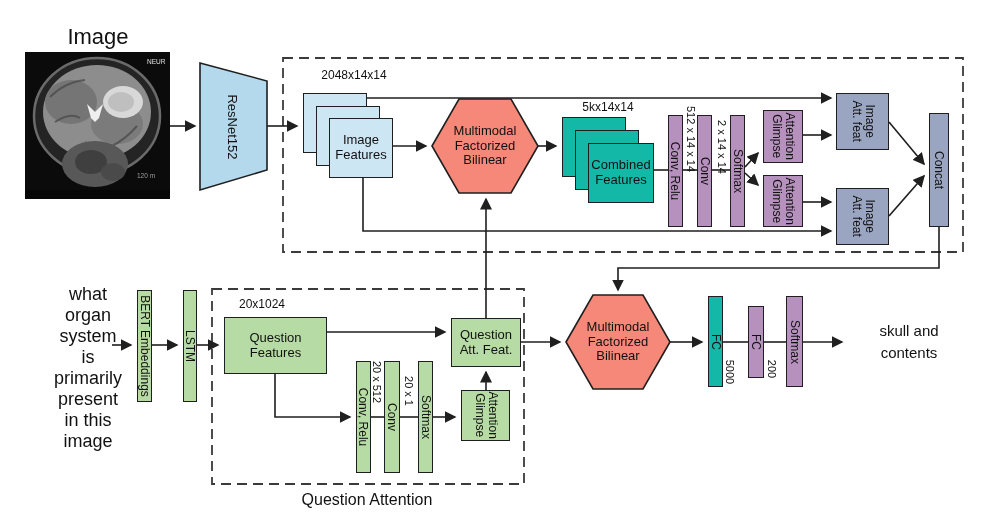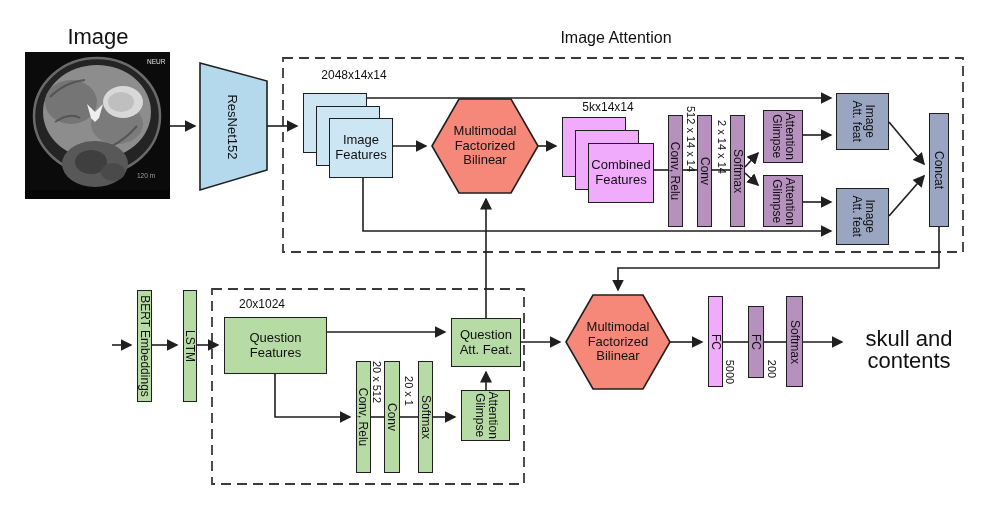--- a/index.html
+++ b/index.html
@@ -11,27 +11,27 @@
   .lbl{position:absolute;display:flex;align-items:center;justify-content:center;text-align:center;}
   .ml{white-space:pre-line;text-align:center;}
   .box{position:absolute;border:1.6px solid #1f1f1f;box-sizing:border-box;
        display:flex;align-items:center;justify-content:center;text-align:center;}
   .rot{display:inline-block;transform:rotate(90deg);white-space:nowrap;}
   .rotml{display:inline-block;transform:rotate(90deg);white-space:pre-line;text-align:center;line-height:1.1;}
   .vlab{position:absolute;display:flex;align-items:center;justify-content:center;
         transform:rotate(90deg);font-size:11px;white-space:nowrap;}
   .blue{background:#cde6f4;}
   .green{background:#b7dba4;}
-  .salmon{background:#f0abfc;}
+  .salmon{background:#14b8a6;}
   .purple{background:#b691bd;}
   .slate{background:#9aa5c2;}
   .sq{position:absolute;width:64px;height:60px;border:1.6px solid #1f1f1f;box-sizing:border-box;}
   .f12{font-size:12px;} .f13{font-size:13px;line-height:1.15;}
   .f16{font-size:16px;} .f22{font-size:22px;} .f18{font-size:18px;line-height:21px;}
-  .f17{font-size:22px;line-height:22px;margin-top:8px;}
+  .f17{font-size:15px;line-height:22px;}
   svg{position:absolute;left:0;top:0;}.z2{z-index:2}.z3{z-index:3}
 </style>
 </head>
 <body>
 
 <div class="canvas">
 
   <svg class="z2" width="1004" height="525" viewBox="0 0 1004 525">
     <defs>
       <marker id="ah" viewBox="0 0 8 8" refX="7" refY="4" markerWidth="7.5" markerHeight="7.5" orient="auto">
@@ -103,21 +103,20 @@
       <ellipse cx="66" cy="110" rx="16" ry="12" fill="#3f3f3f"></ellipse>
       <ellipse cx="88" cy="120" rx="12" ry="9" fill="#4a4a4a"></ellipse>
       <rect x="0" y="138" width="145" height="9" fill="#060606"></rect>
       <text x="122" y="12" font-size="6.5" fill="#e0e0e0" font-family="Liberation Sans, sans-serif">NEUR</text>
       <text x="112" y="126" font-size="6.5" fill="#9f9f9f" font-family="Liberation Sans, sans-serif">120 m</text>
     </svg>
   </div>
 
   <div class="vlab z3" style="left:193px;top:119px;width:80px;height:16px;font-size:13px;">ResNet152</div>
 
-  <div class="lbl f16 z3" style="left:540px;top:28px;width:152px;height:20px;">Image Attention</div>
 
   <div class="lbl f12 z3" style="left:314px;top:67px;width:80px;height:15px;">2048x14x14</div>
 
   <div class="sq blue z2" style="left:303px;top:93px;"></div>
   <div class="sq blue z2" style="left:316px;top:106px;"></div>
   <div class="box blue f13 z3 ml" style="left:329px;top:118px;width:64px;height:60px;">Image
 Features</div>
 
   <div class="lbl f13 z3 ml" style="left:435px;top:115px;width:100px;height:62px;">Multimodal
 Factorized
@@ -159,20 +158,28 @@
   </div>
   <div class="box slate z3" style="left:836px;top:188px;width:53px;height:57px;">
     <span class="rotml f12">Image
 Att. feat</span>
   </div>
 
   <div class="box slate z3" style="left:929px;top:113px;width:20px;height:114px;">
     <span class="rot f12">Concat</span>
   </div>
 
+  <div class="lbl f18 z3 ml" style="left:33px;top:284px;width:110px;height:168px;">what
+organ
+system
+is
+primarily
+present
+in this
+image</div>
 
   <div class="box green z3" style="left:137px;top:290px;width:15px;height:112px;">
     <span class="rot f12">BERT Embeddings</span>
   </div>
   <div class="box green z3" style="left:183px;top:290px;width:14px;height:112px;">
     <span class="rot f12">LSTM</span>
   </div>
 
   <div class="lbl f12 z3" style="left:222px;top:296px;width:80px;height:15px;">20x1024</div>
 
@@ -194,20 +201,21 @@
   </div>
 
   <div class="box green z3" style="left:461px;top:390px;width:49px;height:51px;">
     <span class="rotml f12">Attention
 Glimpse</span>
   </div>
 
   <div class="box green f13 z3 ml" style="left:451px;top:318px;width:70px;height:49px;">Question
 Att. Feat.</div>
 
+  <div class="lbl f16 z3" style="left:282px;top:490px;width:170px;height:20px;">Question Attention</div>
 
   <div class="lbl f13 z3 ml" style="left:568px;top:311px;width:100px;height:62px;">Multimodal
 Factorized
 Bilinear</div>
 
   <div class="box salmon z3" style="left:708px;top:296px;width:15px;height:91px;">
     <span class="rot f12">FC</span>
   </div>
   <div class="vlab z3" style="left:716px;top:364px;width:28px;height:16px;">5000</div>
 

